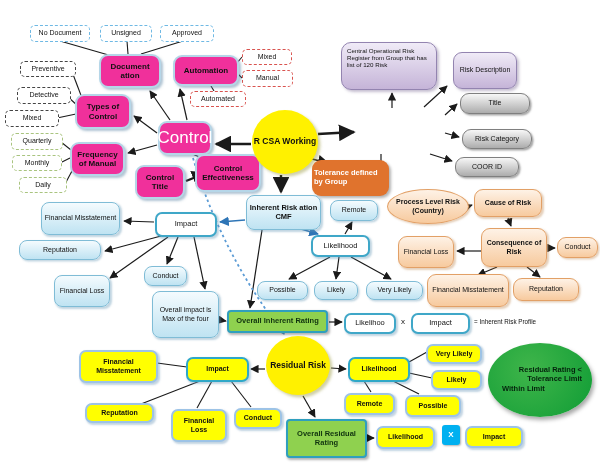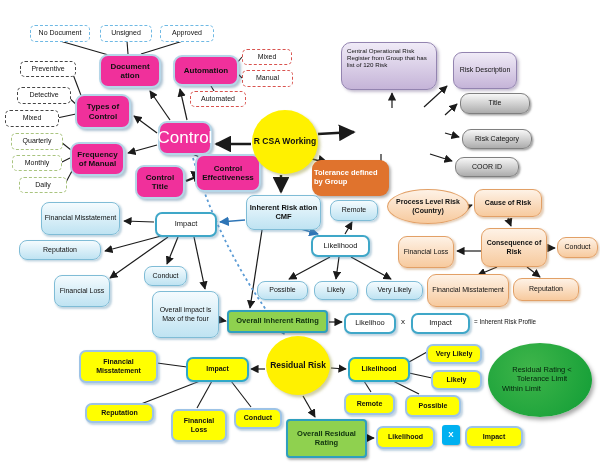--- a/index.html
+++ b/index.html
@@ -56,22 +56,22 @@
             font-size:7.5px;color:#10330F;padding:2px;box-shadow:1.5px 1.5px 2.5px rgba(0,0,0,.3);}
 
   .ybox{background:#FFFF00;border:2px solid #9DC3E6;border-radius:7px;font-weight:bold;
         font-size:7px;padding:1px 2px;box-shadow:1.5px 1.5px 2px rgba(120,160,190,.45);}
   .ybox.teal{border:2.6px solid #2FA8C8;}
 
   .xbox{background:#00B0F0;color:#fff;font-weight:bold;font-size:8px;border-radius:3px;
         box-shadow:1px 1px 2px rgba(0,0,0,.3);}
 
   .gellipse{background:radial-gradient(circle at 40% 35%,#3FB54A,#0F9C35);border-radius:50%;
-            color:#05230D;font-weight:normal;font-size:7.5px;flex-direction:column;gap:2px;
-            padding:6px 10px 6px 14px;align-items:flex-start;text-align:center;
+            color:#05230D;font-weight:bold;font-size:7.5px;flex-direction:column;gap:2px;
+            padding:6px 10px 6px 14px;align-items:flex-start;text-align:right;
             box-shadow:2px 3px 4px rgba(0,0,0,.35);}
 </style>
 </head>
 <body>
 
 <div class="canvas">
 
   <svg width="600" height="464" viewBox="0 0 600 464">
     <defs>
       <marker id="mb" viewBox="0 0 10 10" refX="9" refY="5" markerWidth="7" markerHeight="7" orient="auto-start-reverse">

